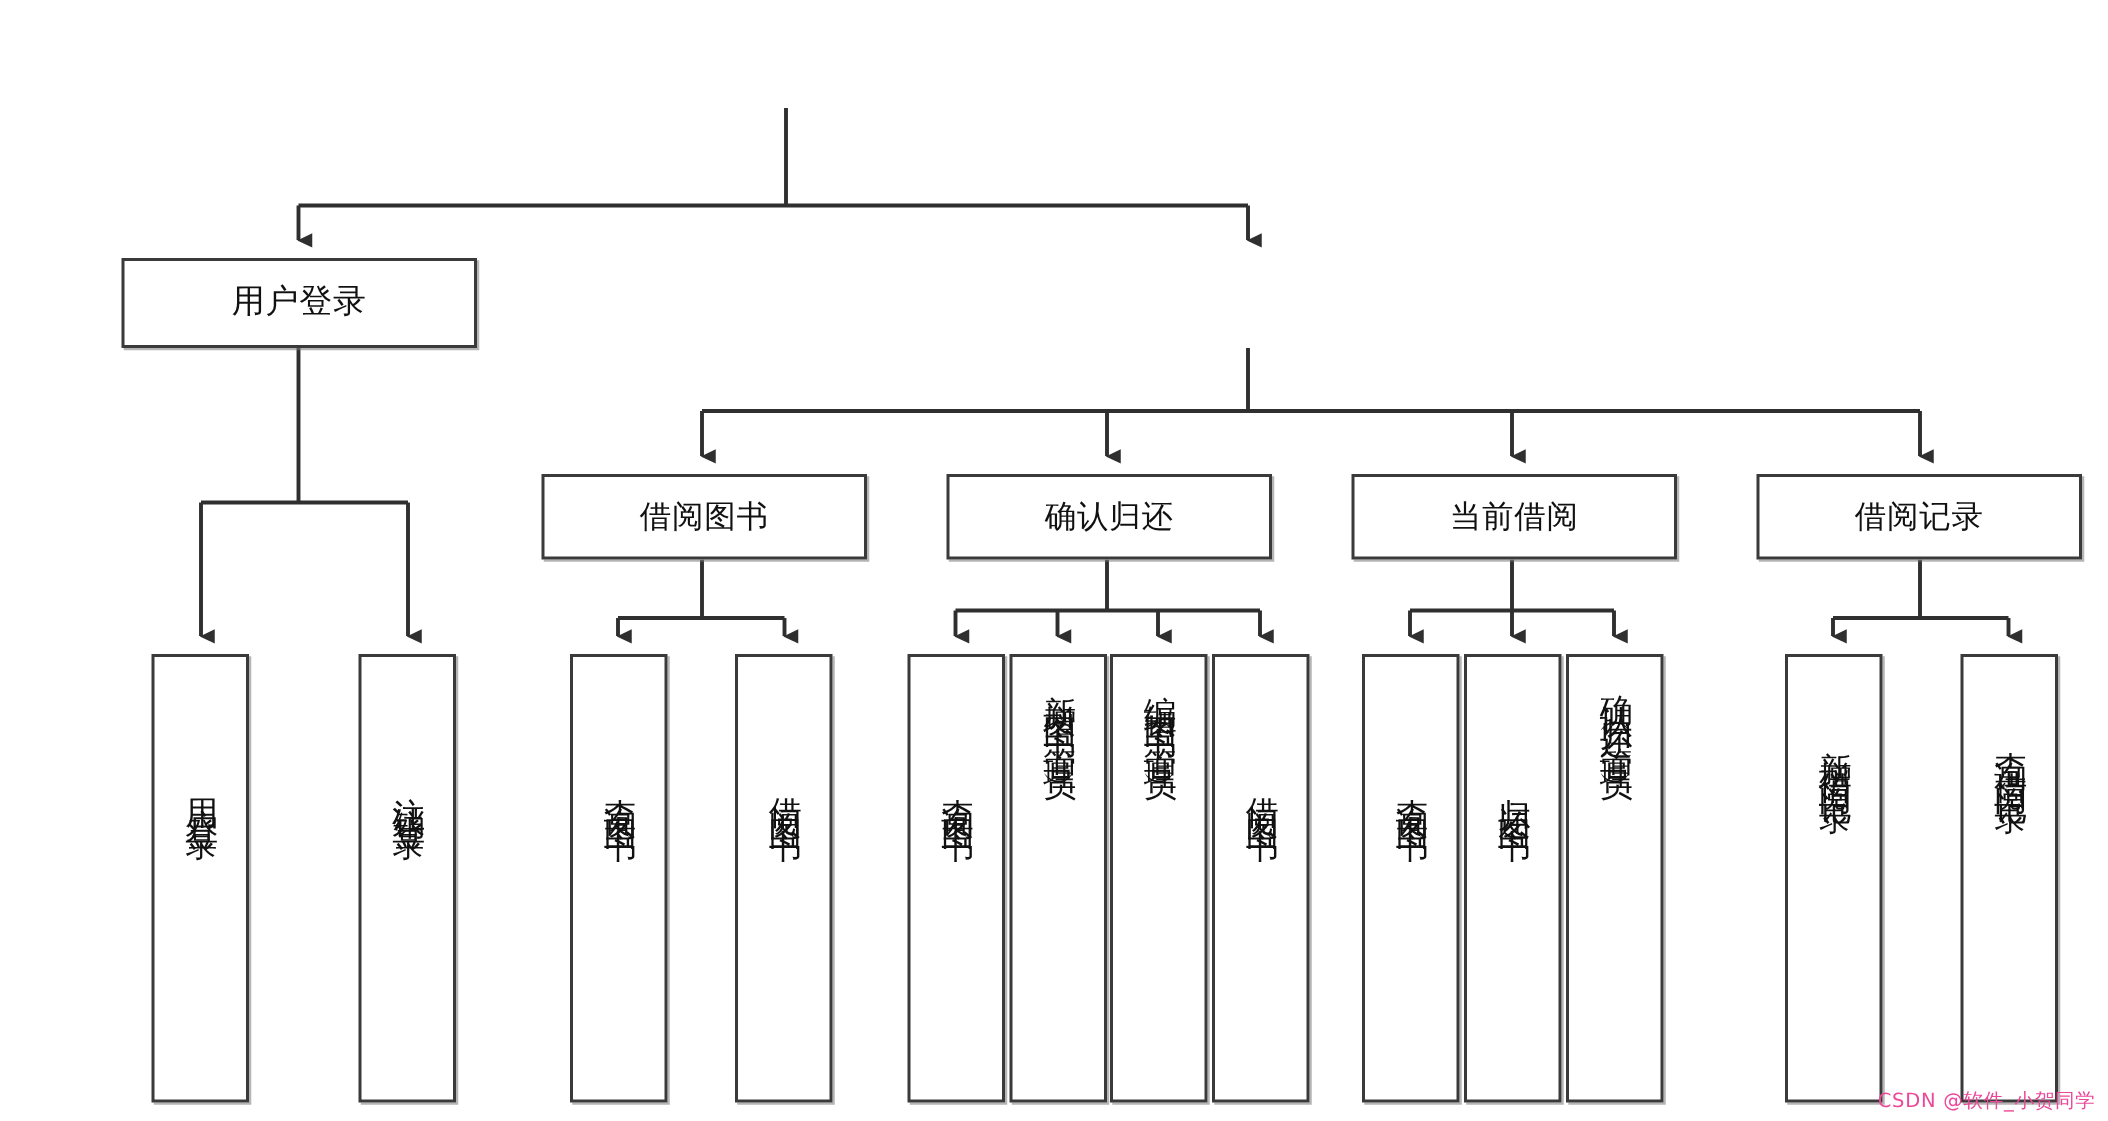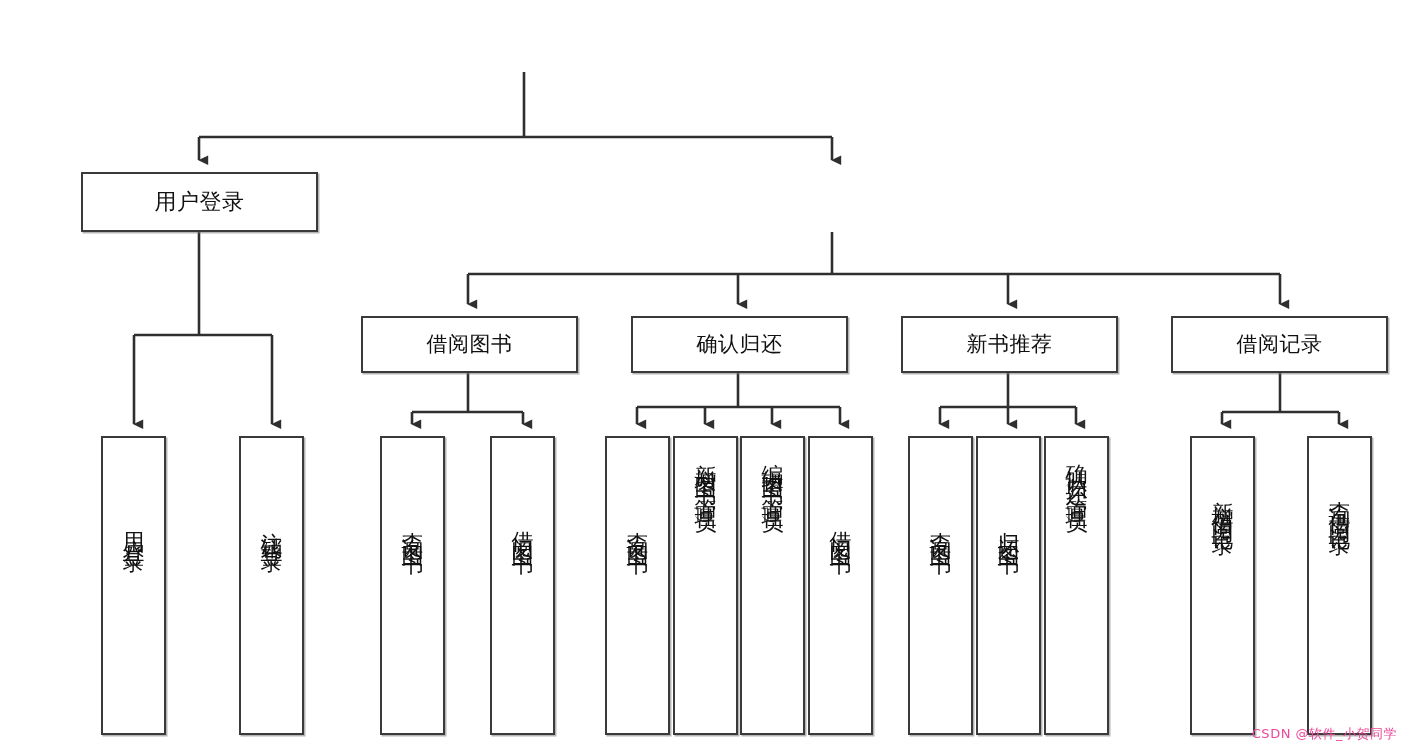--- a/index.html
+++ b/index.html
@@ -146,21 +146,21 @@
 
   <div class="node n-sub" style="left:361px; top:316px; width:217px; height:57px;">
     <span class="txt">借阅图书</span>
   </div>
 
   <div class="node n-sub" style="left:631px; top:316px; width:217px; height:57px;">
     <span class="txt">确认归还</span>
   </div>
 
   <div class="node n-sub" style="left:901px; top:316px; width:217px; height:57px;">
-    <span class="txt">新书推荐</span>
+    <span class="txt">当前借阅</span>
   </div>
 
   <div class="node n-sub" style="left:1171px; top:316px; width:217px; height:57px;">
     <span class="txt">借阅记录</span>
   </div>
 
   <div class="node n-leaf" style="left:101px; top:436px; width:65px; height:299px; padding-top:76px;">
     <span class="txt">用户登录</span>
   </div>
 

